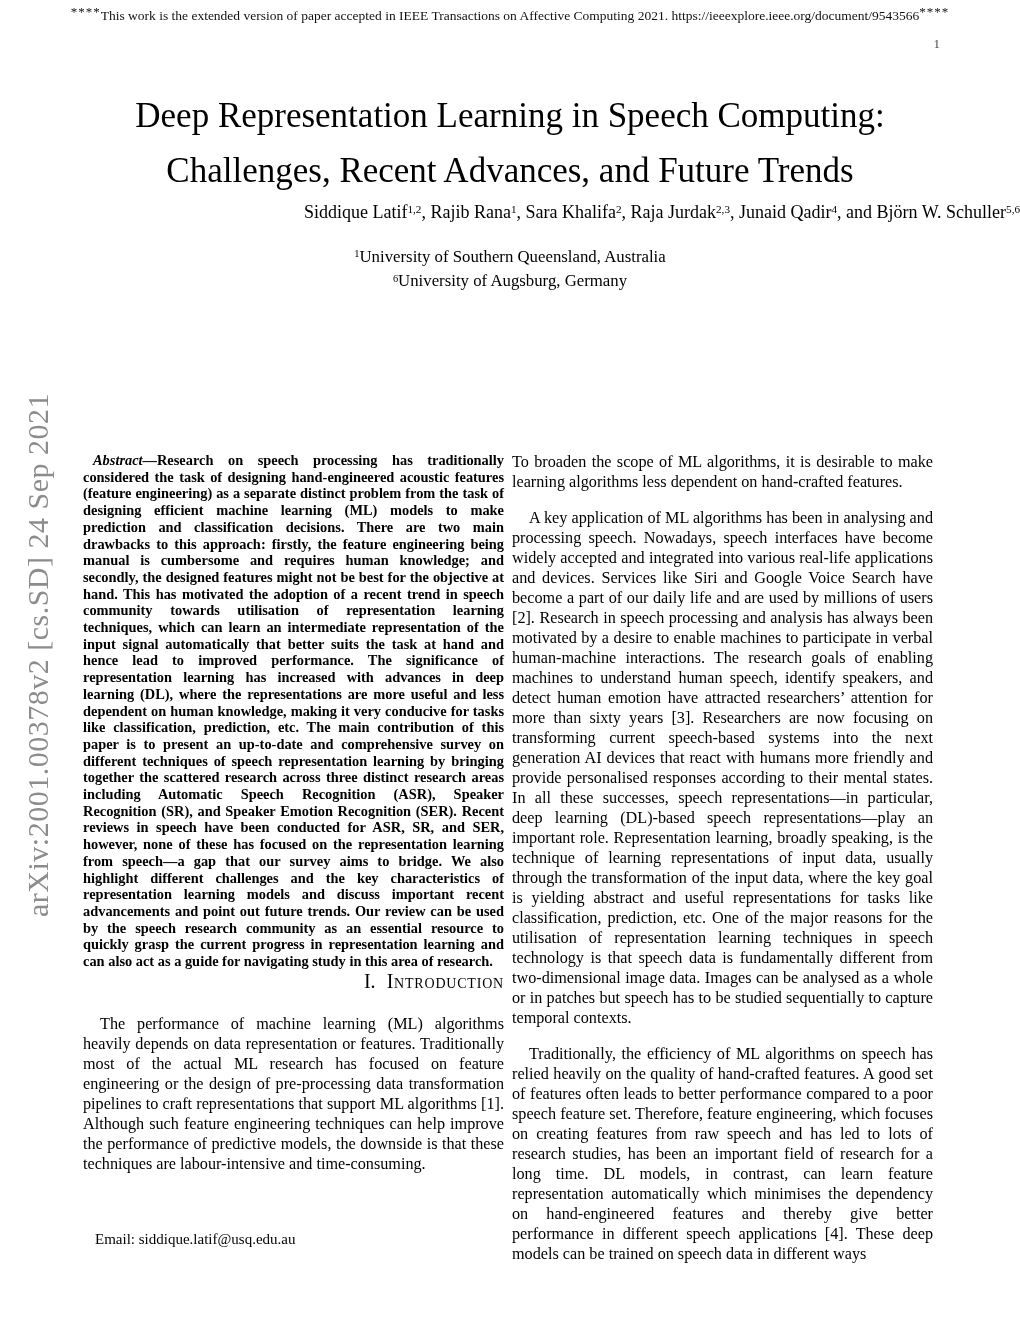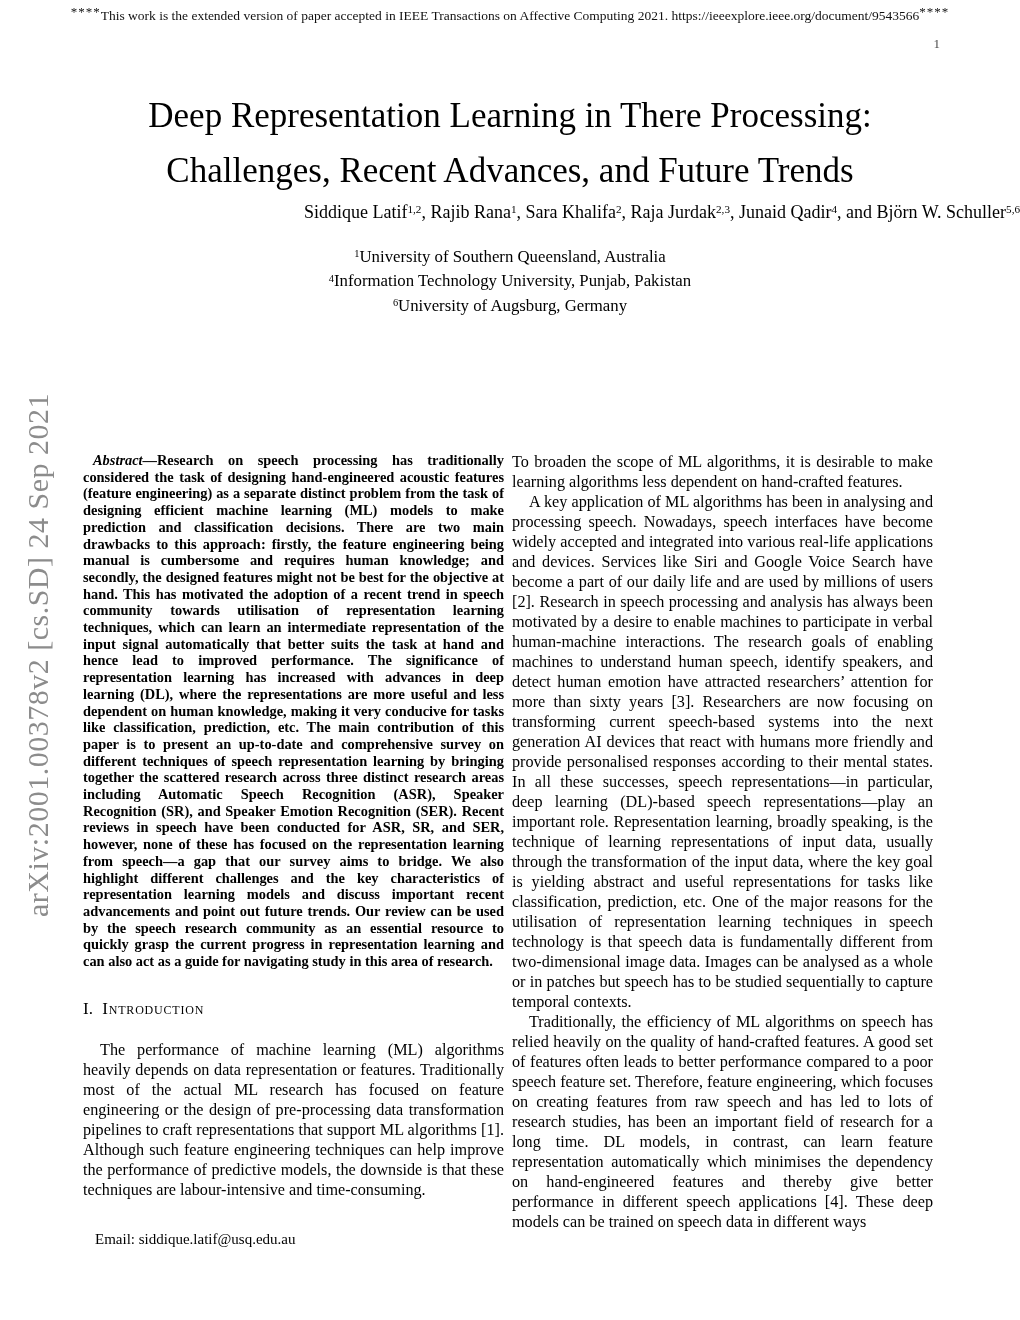--- a/index.html
+++ b/index.html
@@ -57,60 +57,59 @@
   }
   .col { width: 421px; }
 
   .abstract {
     font-weight: bold; font-size: 14.4px; line-height: 16.7px;
     text-align: justify; text-indent: 10px; color: #000;
   }
   .abstract-label { font-style: italic; }
 
   .section-heading {
-    margin-top: 29px; text-align: left; font-size: 17px;
+    text-align: right; font-size: 20px;
   }
   .sc { font-variant: small-caps; letter-spacing: 0.8px; margin-left: 0.55em; }
 
   .body-par {
     font-size: 16.2px; line-height: 20px; text-align: justify;
   }
   .indent { text-indent: 17px; }
   .intro-par { margin-top: 21px; }
-  .right-col .body-par + .body-par { margin-top: 0; }
+  .right-col .body-par + .body-par { margin-top: 16px; }
 
   .email-footnote {
     position: absolute; left: 95px; top: 1231px; font-size: 15px; text-align: right;
   }
 </style>
 </head>
 <body>
 
 <div class="page">
 
   <div class="header-notice">
     <span class="stars">****</span><span>This work is the extended version of paper accepted in IEEE Transactions on Affective Computing 2021. </span><span>https://ieeexplore.ieee.org/document/9543566</span><span class="stars">****</span>
   </div>
 
   <div class="page-number">1</div>
 
   <div class="arxiv-stamp">arXiv:2001.00378v2  [cs.SD]  24 Sep 2021</div>
 
   <div class="title-block">
-    <div>Deep Representation Learning in There Processing:</div>
+    <div>Deep Representation Learning in Speech Computing:</div>
     <div>Challenges, Recent Advances, and Future Trends</div>
   </div>
 
   <div class="authors-line">
     <span></span><span>Siddique Latif</span><span class="sup">1,2</span><span>, </span><span>Rajib Rana</span><span class="sup">1</span><span>, </span><span>Sara Khalifa</span><span class="sup">2</span><span>, </span><span>Raja Jurdak</span><span class="sup">2,3</span><span>, </span><span>Junaid Qadir</span><span class="sup">4</span><span>, and </span><span>Björn W. Schuller</span><span class="sup">5,6</span>
   </div>
 
   <div class="affiliations">
     <div><span class="sup">1</span><span>University of Southern Queensland, Australia</span></div>
-    <div><span class="sup">4</span><span>Information Technology University, Punjab, Pakistan</span></div>
     <div><span class="sup">6</span><span>University of Augsburg, Germany</span></div>
   </div>
 
   <div class="columns">
 
     <div class="col left-col">
       <p class="abstract"><span class="abstract-label">Abstract</span><span>—Research on speech processing has traditionally considered the task of designing hand-engineered acoustic features (feature engineering) as a separate distinct problem from the task of designing efficient machine learning (ML) models to make prediction and classification decisions. There are two main drawbacks to this approach: firstly, the feature engineering being manual is cumbersome and requires human knowledge; and secondly, the designed features might not be best for the objective at hand. This has motivated the adoption of a recent trend in speech community towards utilisation of representation learning techniques, which can learn an intermediate representation of the input signal automatically that better suits the task at hand and hence lead to improved performance. The significance of representation learning has increased with advances in deep learning (DL), where the representations are more useful and less dependent on human knowledge, making it very conducive for tasks like classification, prediction, etc. The main contribution of this paper is to present an up-to-date and comprehensive survey on different techniques of speech representation learning by bringing together the scattered research across three distinct research areas including Automatic Speech Recognition (ASR), Speaker Recognition (SR), and Speaker Emotion Recognition (SER). Recent reviews in speech have been conducted for ASR, SR, and SER, however, none of these has focused on the representation learning from speech—a gap that our survey aims to bridge. We also highlight different challenges and the key characteristics of representation learning models and discuss important recent advancements and point out future trends. Our review can be used by the speech research community as an essential resource to quickly grasp the current progress in representation learning and can also act as a guide for navigating study in this area of research.</span></p>
 
       <div class="section-heading">
         <span>I.</span><span class="sc">Introduction</span>

